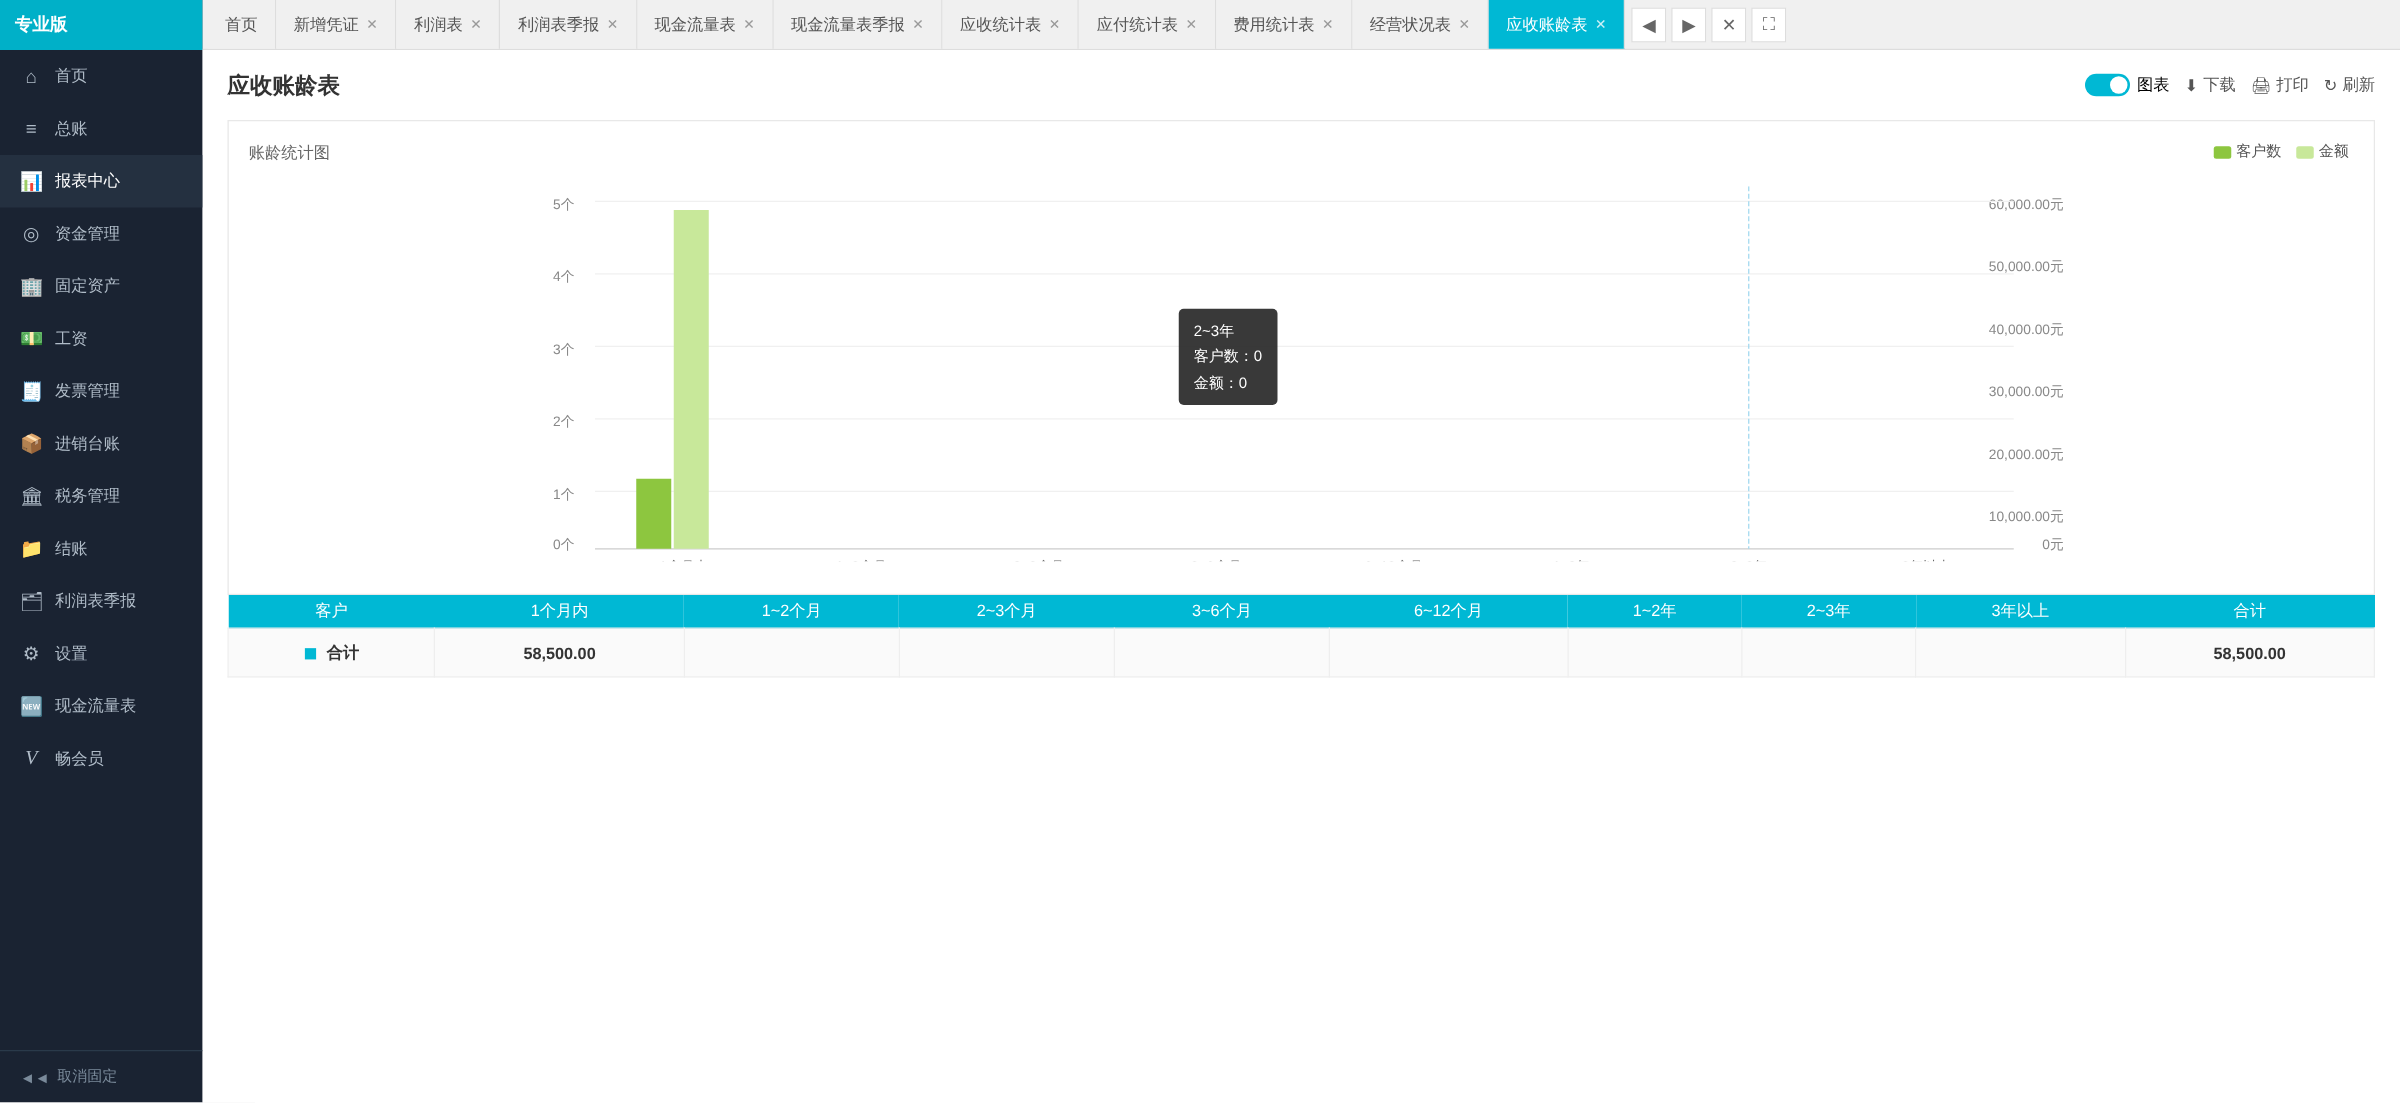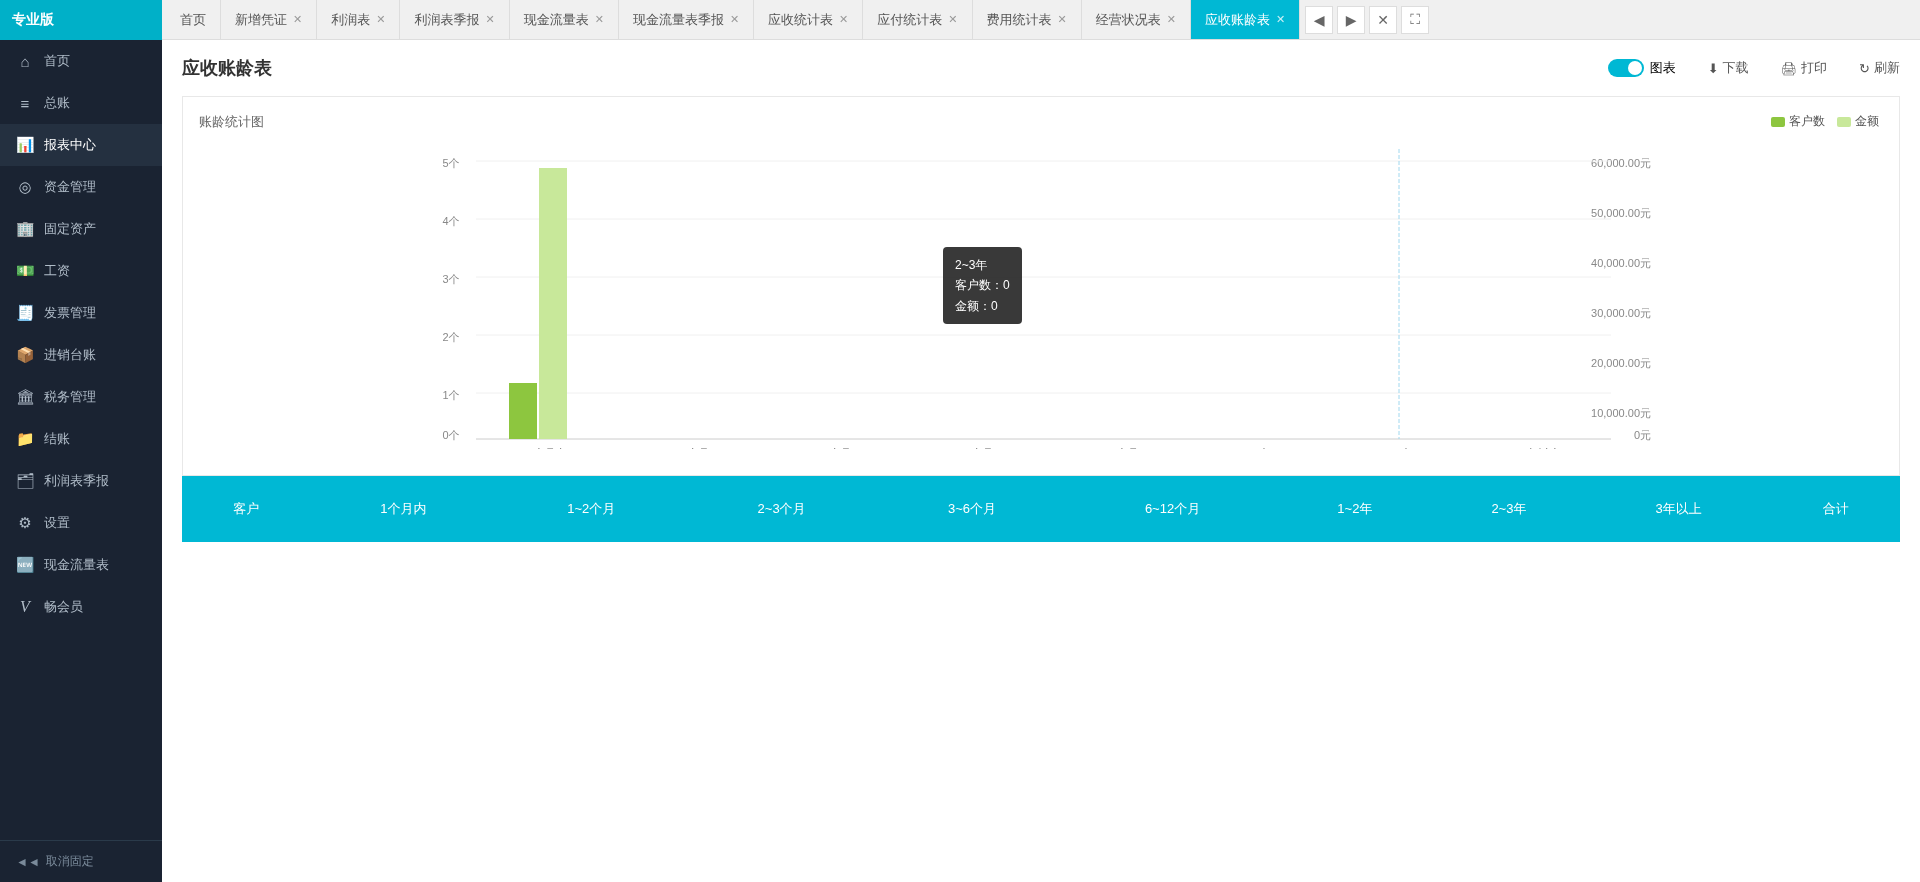--- a/index.html
+++ b/index.html
@@ -120,21 +120,21 @@
       margin-bottom: 16px;
     }
     .page-title {
       font-size: 18px;
       font-weight: bold;
       color: #333;
     }
     .page-actions {
       display: flex;
       align-items: center;
-      gap: 32px;
+      gap: 12px;
       text-align: center;
     }
     .toggle-switch {
       display: flex;
       align-items: center;
       gap: 6px;
     }
     .toggle-track {
       width: 36px;
       height: 18px;
@@ -200,21 +200,21 @@
     .data-table {
       width: 100%;
       border-collapse: collapse;
       margin-top: 0;
     }
     .data-table thead tr {
       background: #00b8d4;
       color: white;
     }
     .data-table thead th {
-      padding: 24px 10px;
+      padding: 4px 10px;
       text-align: center;
       font-weight: normal;
       font-size: 13px;
       border: none;
     }
     .data-table tbody tr {
       border-bottom: 1px solid #eee;
     }
     .data-table tbody td {
       padding: 10px 10px;
@@ -468,17 +468,32 @@
           <th>2~3个月</th>
           <th>3~6个月</th>
           <th>6~12个月</th>
           <th>1~2年</th>
           <th>2~3年</th>
           <th>3年以上</th>
           <th>合计</th>
         </tr>
       </thead>
       <tbody>
+        <tr class="total-row">
+          <td>
+            <span class="total-icon" style="color: rgb(0, 184, 212);">◼</span>
+            <span>合计</span>
+          </td>
+          <td>58,500.00</td>
+          <td></td>
+          <td></td>
+          <td></td>
+          <td></td>
+          <td></td>
+          <td></td>
+          <td></td>
+          <td>58,500.00</td>
+        </tr>
       </tbody>
     </table>
 
   </div>
 </div>
 
 </body></html>

